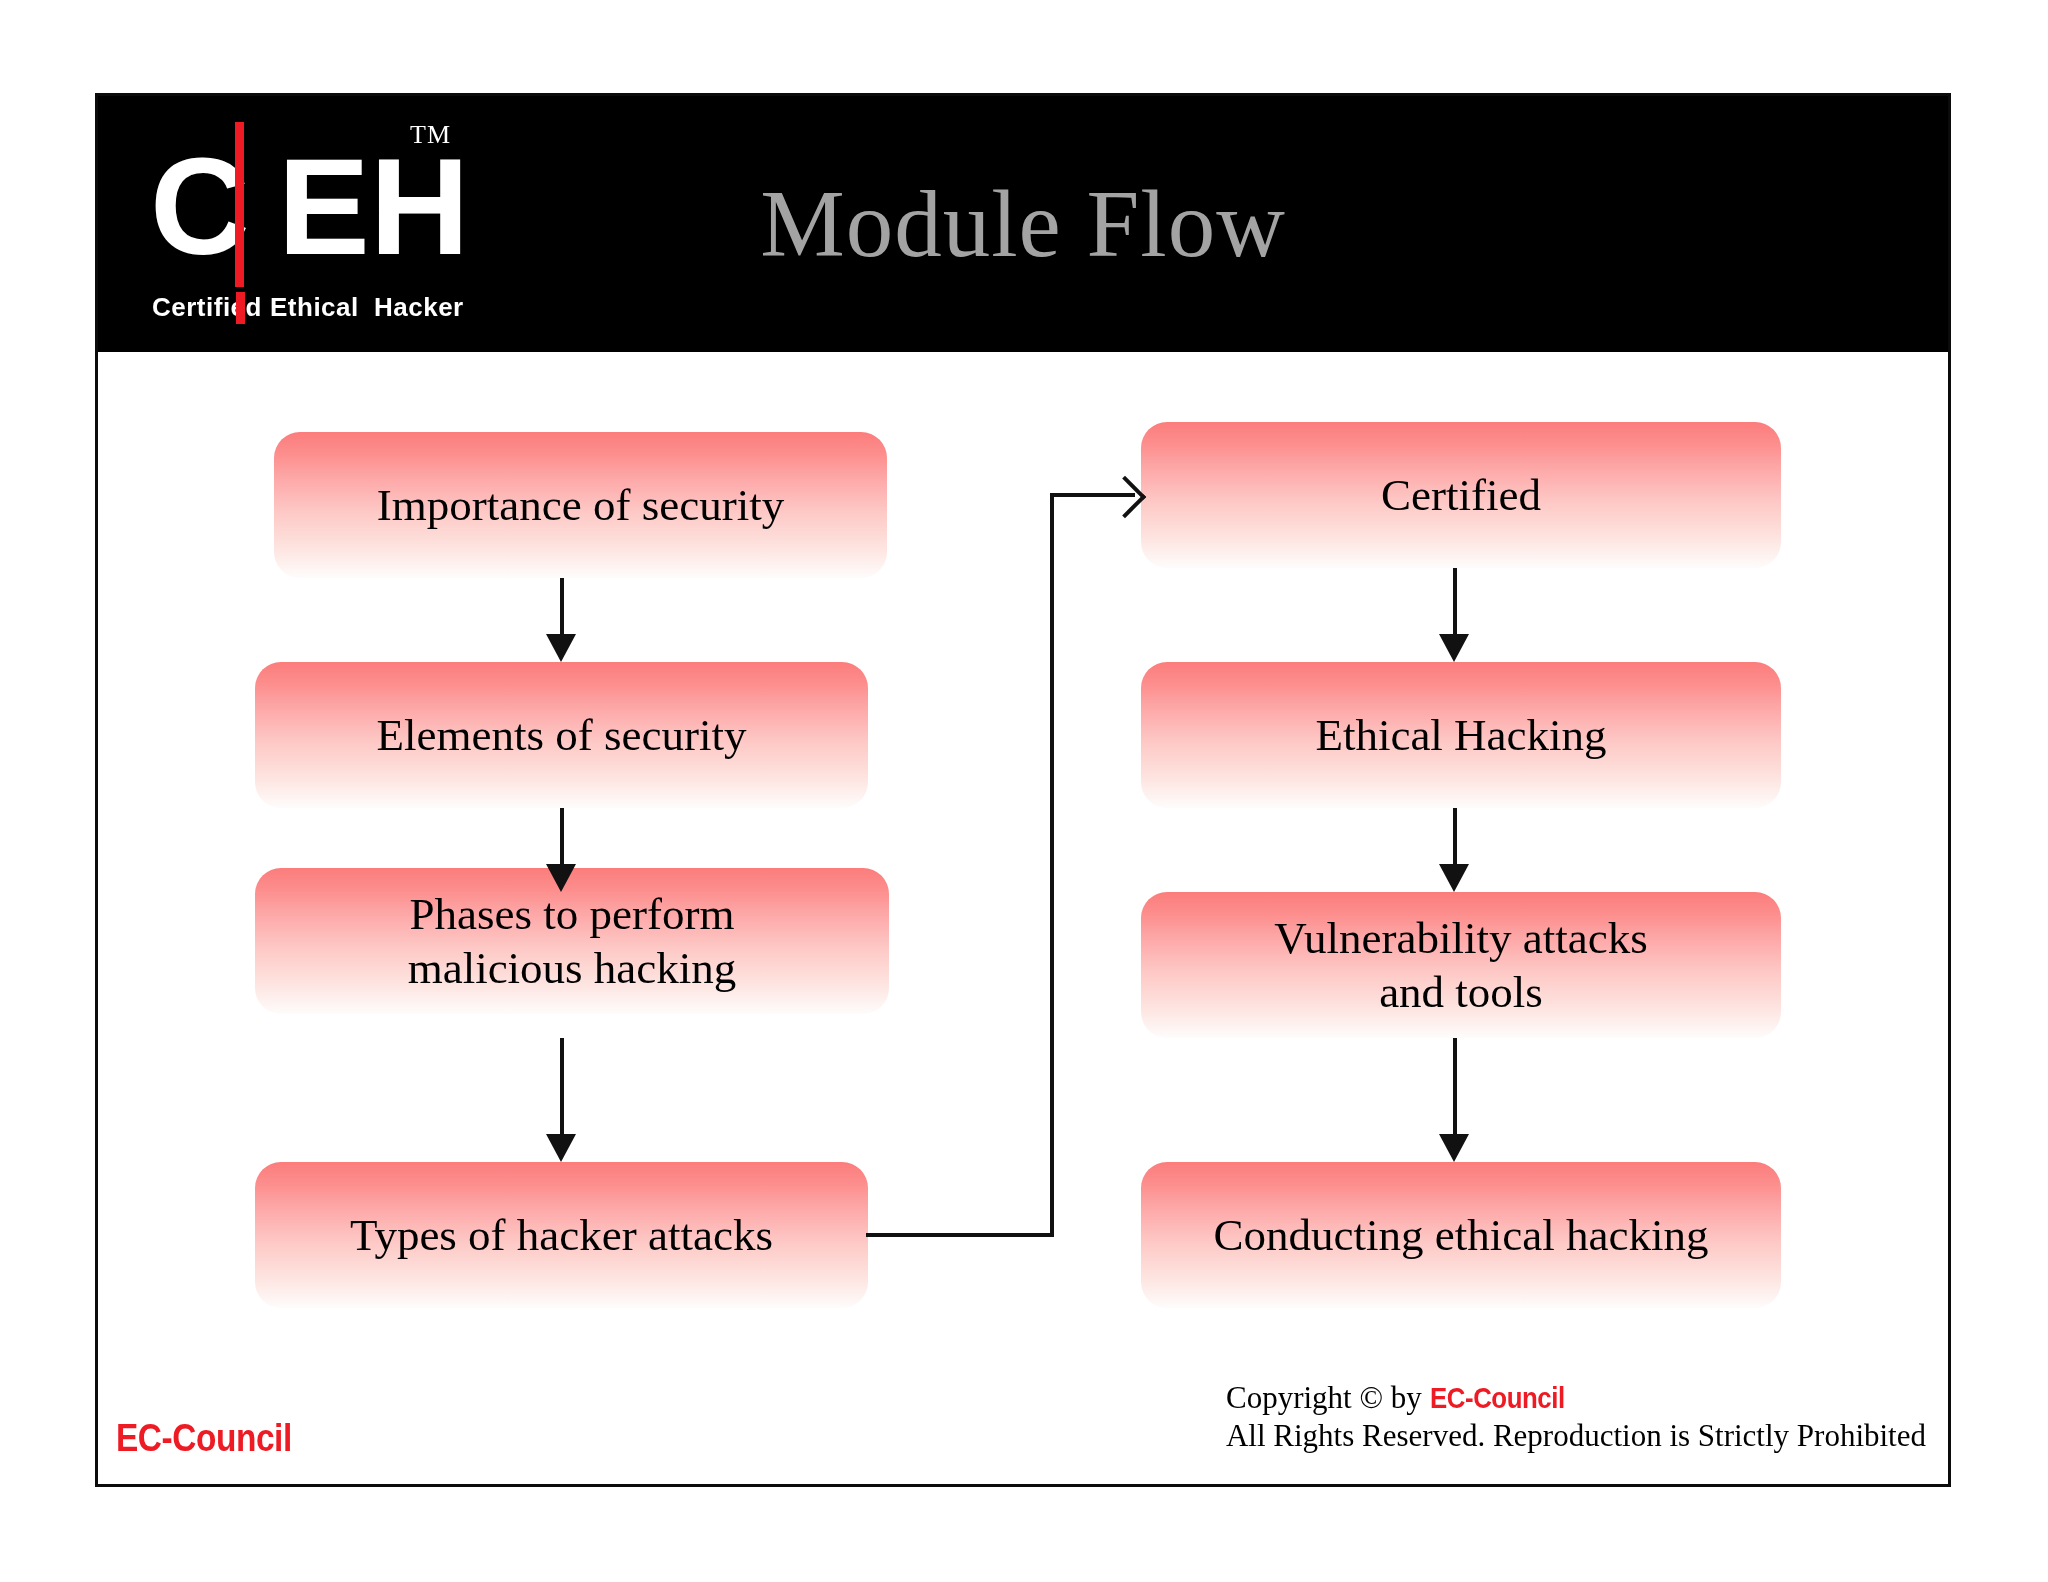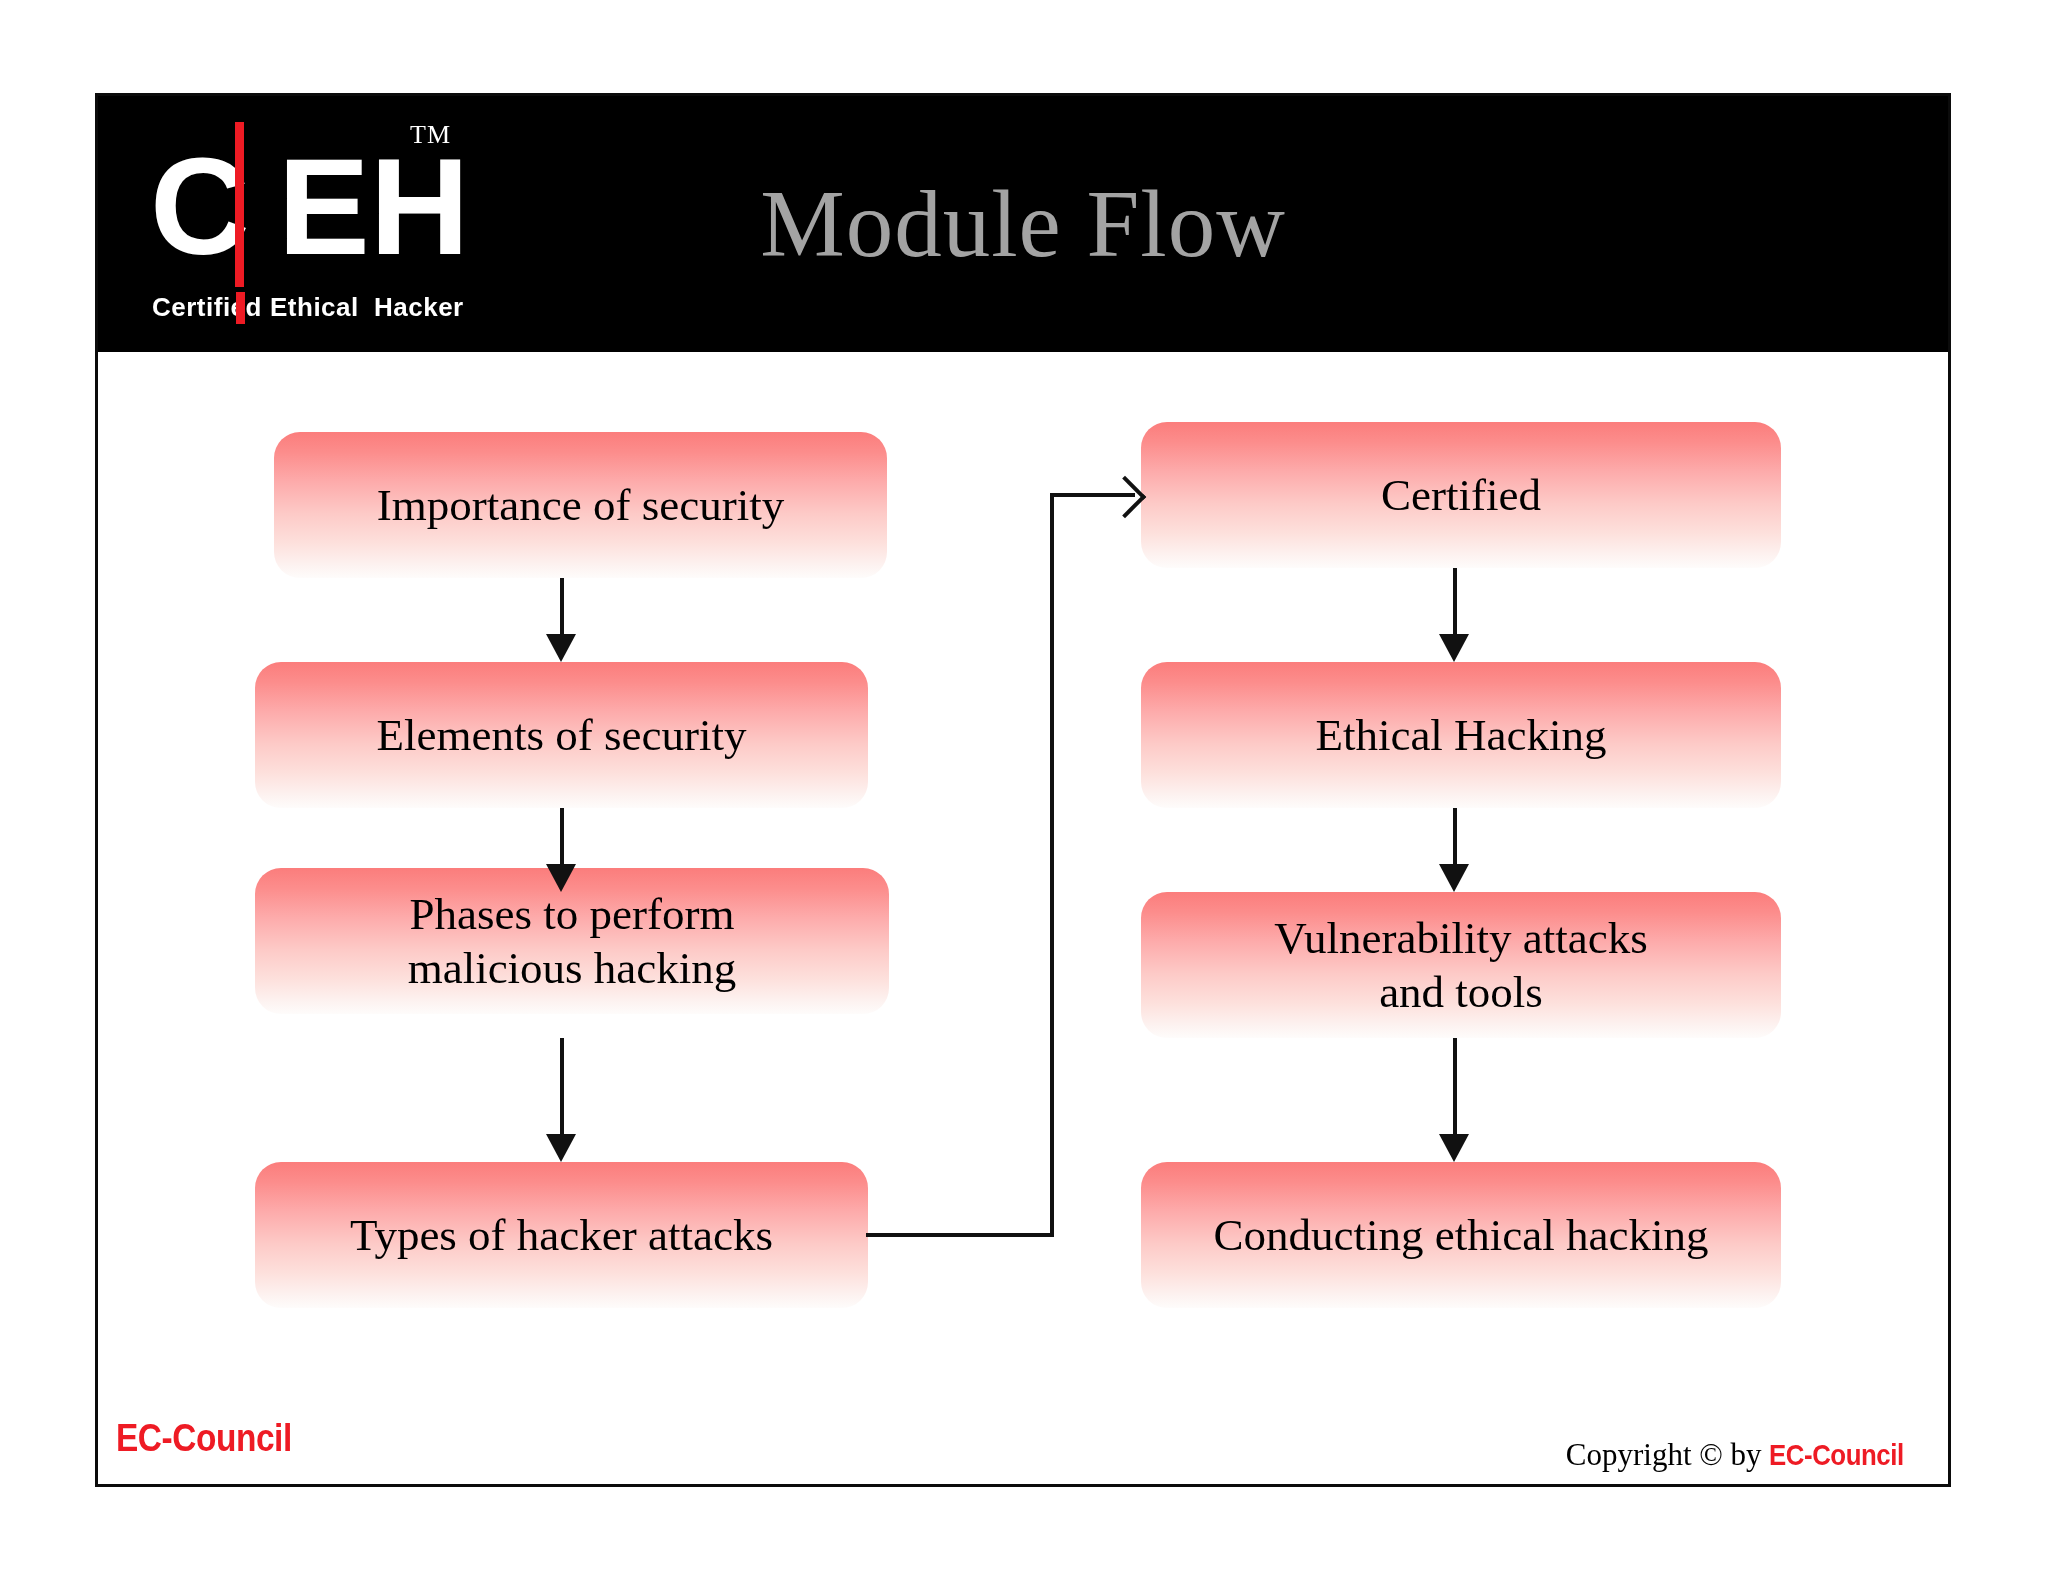--- a/index.html
+++ b/index.html
@@ -176,21 +176,21 @@
     font-weight: bold;
     font-size: 38px;
     letter-spacing: -0.5px;
     transform: scaleX(0.88);
     transform-origin: left bottom;
     white-space: nowrap;
   }
   #footer-right {
     position: absolute;
     right: 22px;
-    bottom: 10px;
+    bottom: 29px;
     text-align: left;
     font-family: "Liberation Serif", serif;
     color: #000000;
   }
   #footer-copy-line {
     font-size: 31px;
     line-height: 38px;
     white-space: nowrap;
   }
   #footer-brand {
@@ -305,15 +305,16 @@
       <div class="conn-line-v" style="left:1355px; top:686px; height:98px;"></div>
       <div class="arrow-down" style="left:1341px; top:782px;"></div>
     </div>
 
   </div>
 
   <div id="footer-left">EC-Council</div>
 
   <div id="footer-right">
     <div id="footer-copy-line"><span>Copyright © by </span><span id="footer-brand">EC-Council</span></div>
+    <div id="footer-rights">All Rights Reserved. Reproduction is Strictly Prohibited</div>
   </div>
 
 </div>
 
 </body></html>

